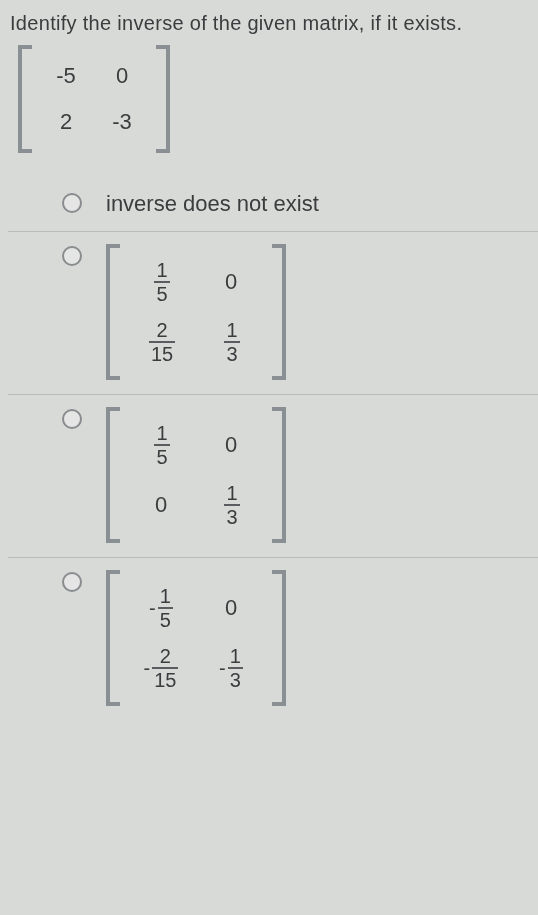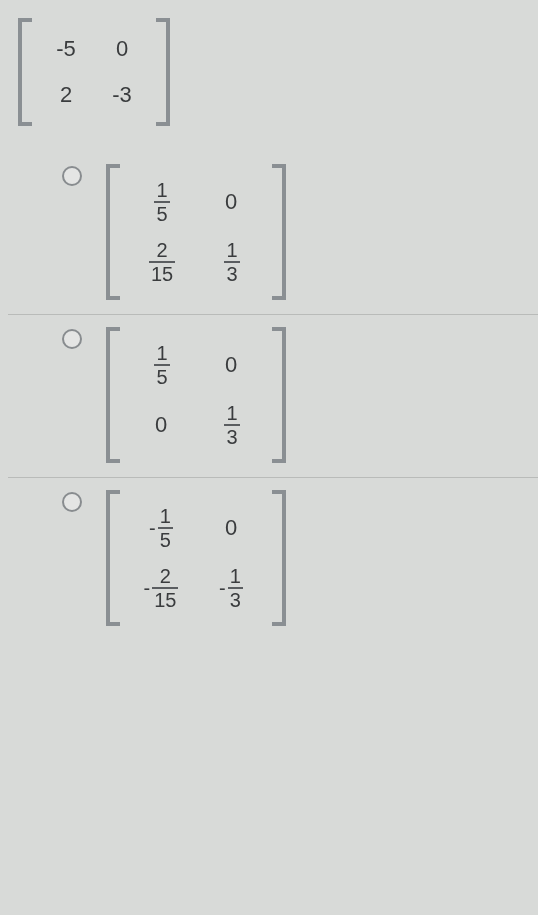--- a/index.html
+++ b/index.html
@@ -103,40 +103,45 @@
     margin-right: 2px;
   }
   .plain {
     font-size: 22px;
   }
 </style>
 </head>
 <body>
 
 <div class="page">
+  <div class="prompt">Identify the inverse of the given matrix, if it exists.</div>
 
   <div class="given-matrix">
     <div class="bracket-matrix">
       <div class="brk left"></div>
       <div class="mcells">
         <div class="mrow">
           <div class="mcell">-5</div>
           <div class="mcell">0</div>
         </div>
         <div class="mrow">
           <div class="mcell">2</div>
           <div class="mcell">-3</div>
         </div>
       </div>
       <div class="brk right"></div>
     </div>
   </div>
 
   <div class="options">
 
+    <div class="opt">
+      <div class="radio"></div>
+      <div class="opt-label">inverse does not exist</div>
+    </div>
 
     <div class="opt">
       <div class="radio"></div>
       <div class="ans-matrix">
         <div class="bracket-matrix">
           <div class="brk left"></div>
           <div class="mcells">
             <div class="mrow">
               <div class="mcell"><span class="cell-wrap">
                 <span class="neg"></span>

